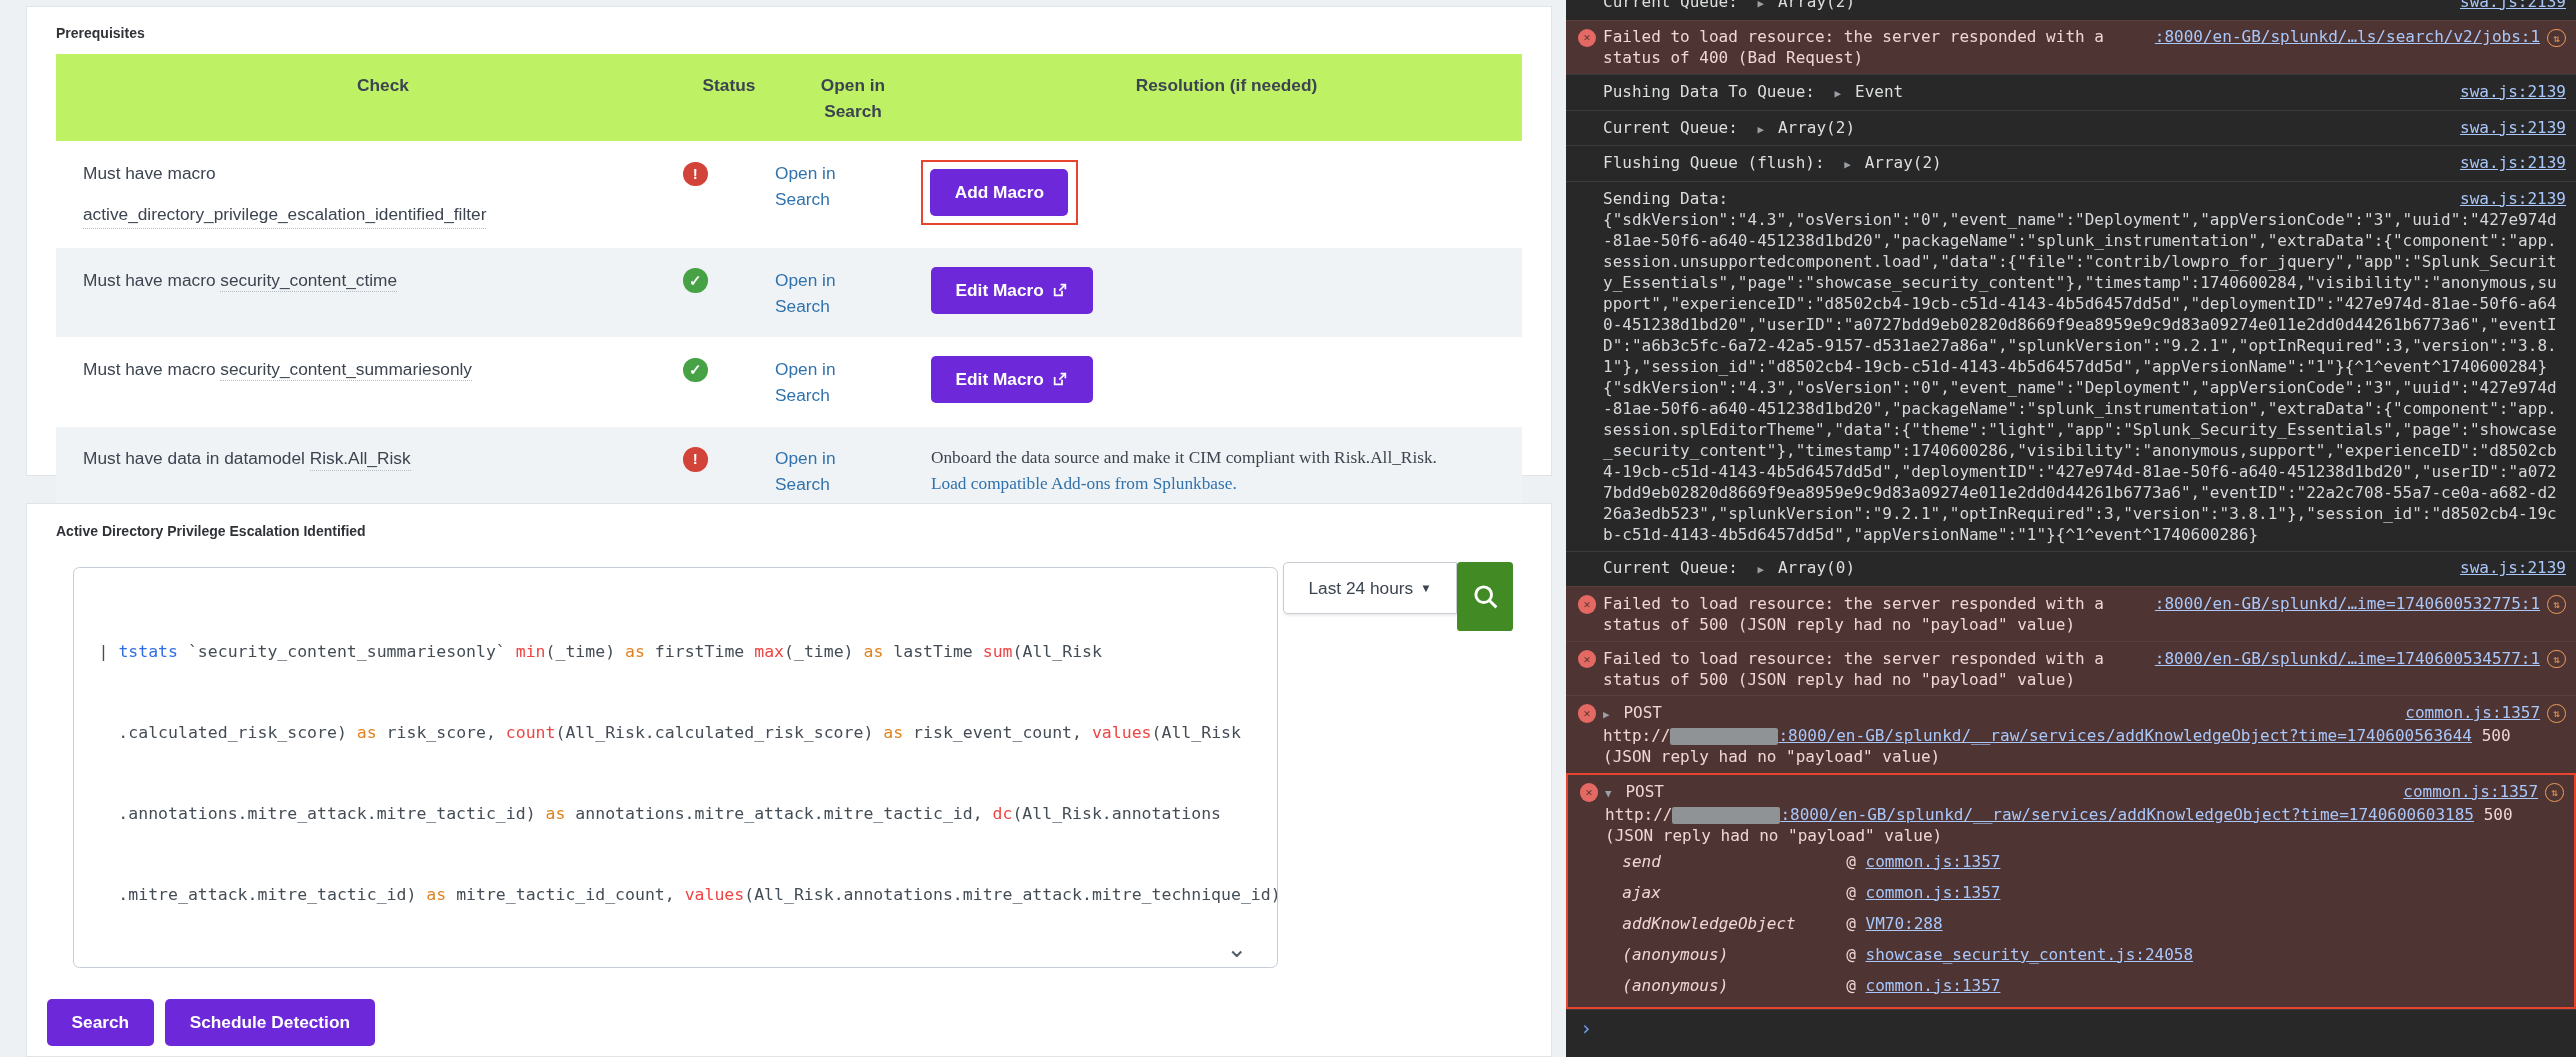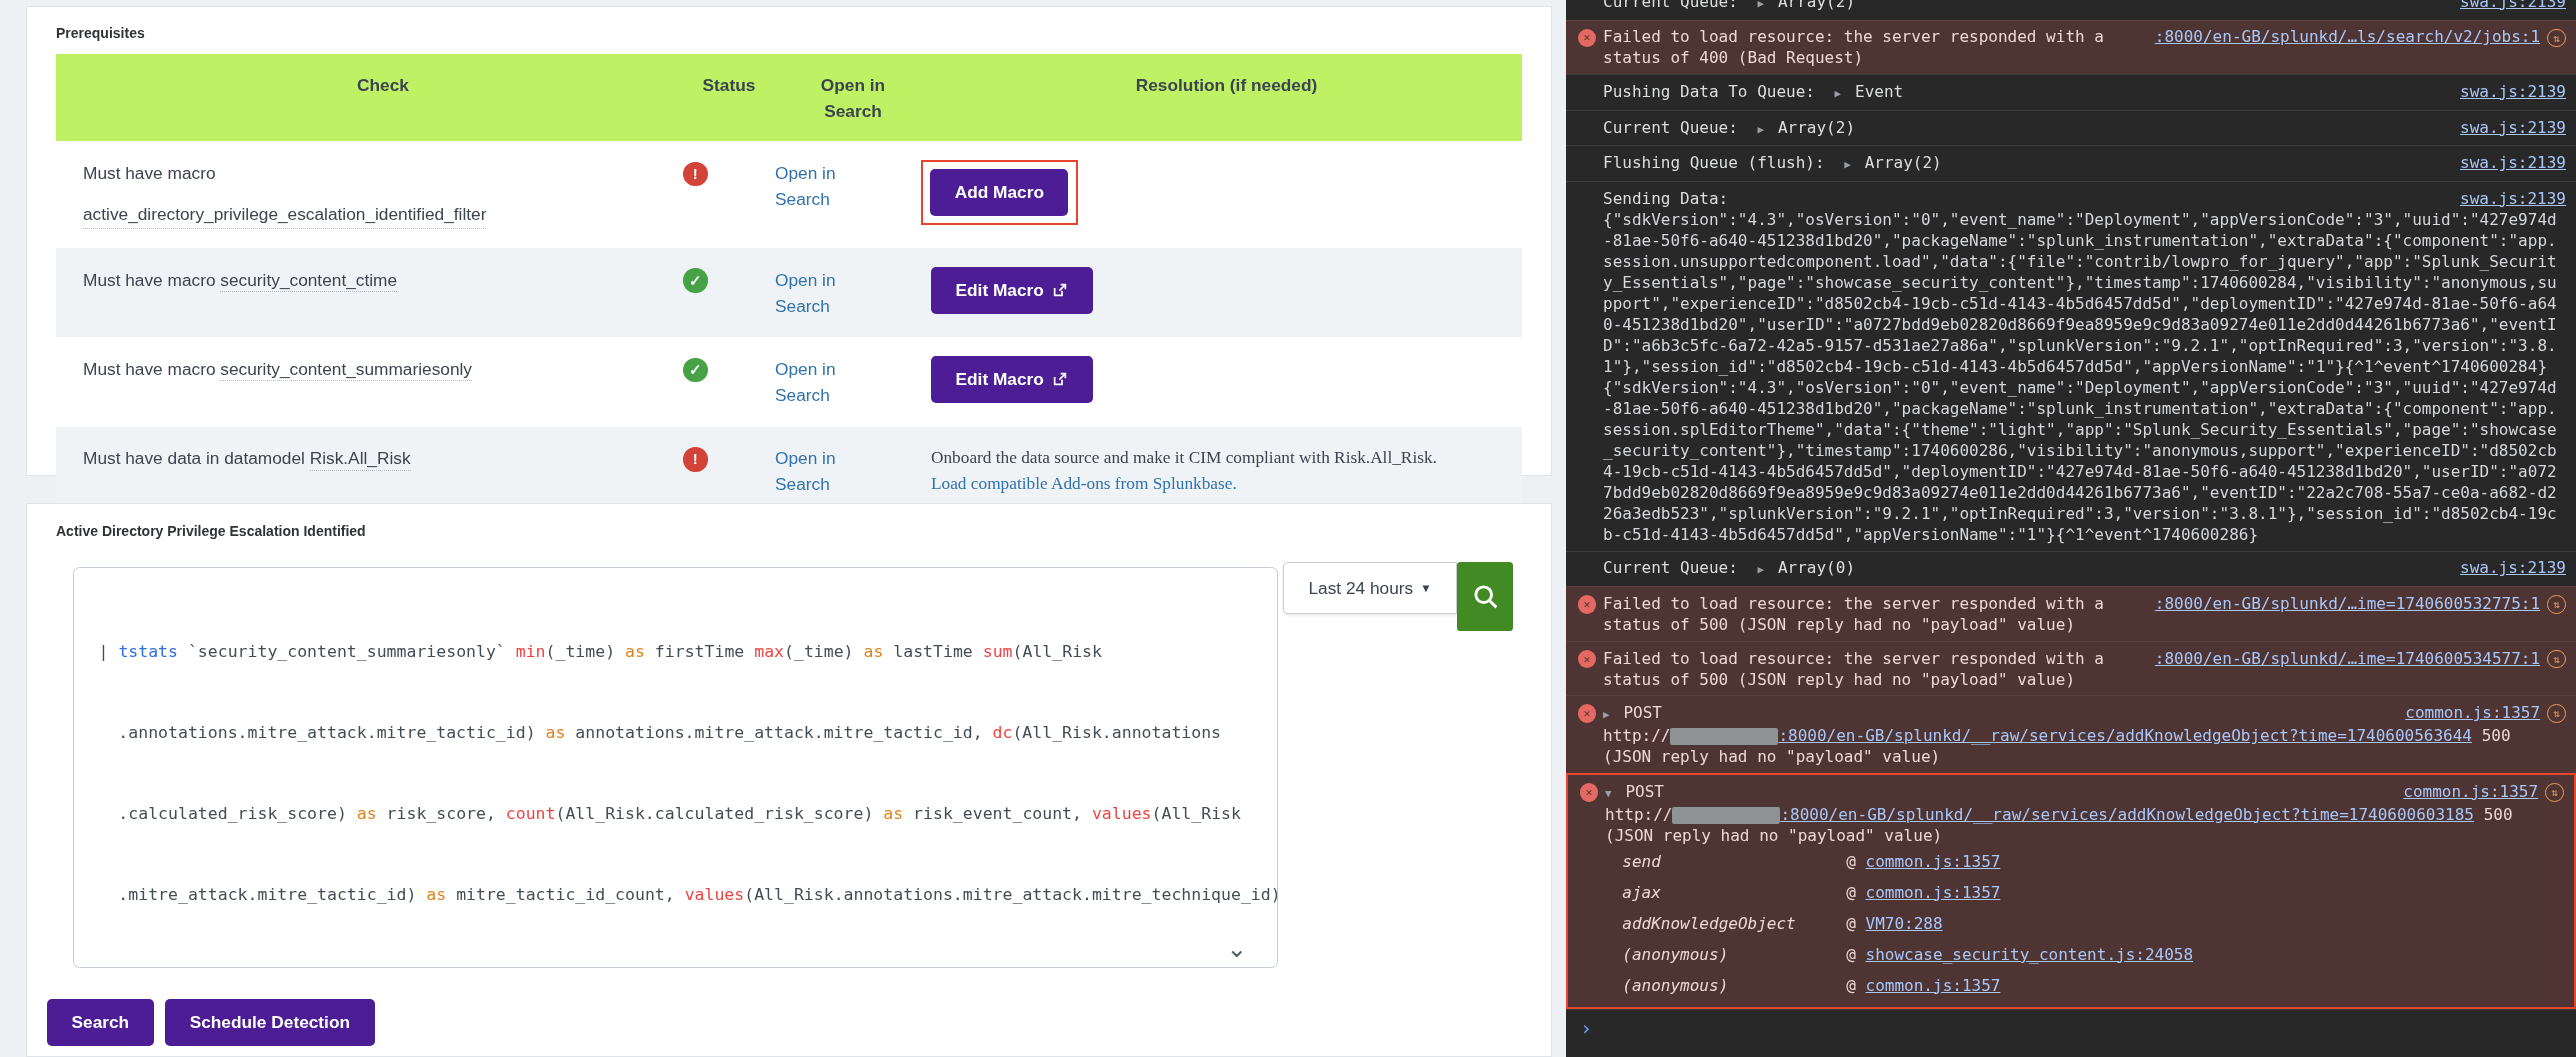--- a/index.html
+++ b/index.html
@@ -18,21 +18,21 @@
   .prow .c2,.prow .c3,.prow .c4{line-height:26px;}
   .zebra{background:#f0f3f5;}
   .pbody{padding:18.7px 0;}
   .macro{border-bottom:1.4px dotted #b4bcc4;padding-bottom:1.4px;}
   .blocky{display:inline-block;margin-top:15px;}
   .status-dot{width:24.5px;height:24.5px;border-radius:50%;display:inline-flex;align-items:center;justify-content:center;color:#fff;font-weight:bold;font-size:15px;margin-top:1.4px;}
   .st-err{background:#d24339;}
   .st-ok{background:#47a245;}
   .alink{color:#2f72ad;text-decoration:none;cursor:pointer;}
   .openlink{display:inline-block;width:86px;}
-  .gbtn{display:inline-flex;align-items:center;gap:8.6px;background:#4c1d95;color:#fff;font-weight:bold;font-size:17.3px;border:none;border-radius:5px;padding:13px 24.5px;cursor:pointer;font-family:"Liberation Sans",sans-serif;}
+  .gbtn{display:inline-flex;align-items:center;gap:8.6px;background:#6d28d9;color:#fff;font-weight:bold;font-size:17.3px;border:none;border-radius:5px;padding:13px 24.5px;cursor:pointer;font-family:"Liberation Sans",sans-serif;}
   .redbox{display:inline-block;border:2.9px solid #e8432d;padding:7.2px;margin-left:-10px;}
   .extico{width:16px;height:16px;display:inline-block;}
   .res-text{max-width:568px;font-family:Liberation Serif, serif;}
 
   
   .qbox{position:absolute;left:46px;top:63px;width:1205px;height:401px;background:#fff;border:1.4px solid #c5ccd3;border-radius:6.5px;box-sizing:border-box;overflow:hidden;}
   .qcode{font-family:"DejaVu Sans Mono",monospace;font-size:16.5px;line-height:27px;color:#444d56;padding:16px 7.2px 0 24.5px;white-space:pre;}
   .tk-txt{color:#444d56;}
   .tk-cmd{color:#2e6de4;}
   .tk-fn{color:#ef4444;margin-top:28px;}
@@ -141,22 +141,22 @@
         </div>
       </div>
     </div>
 
     <div class="card card2">
       <div class="card-title">Active Directory Privilege Escalation Identified</div>
 
       <div class="qbox">
         <div class="qcode">
           <div><span class="tk-txt">| </span><span class="tk-cmd">tstats</span><span class="tk-txt"> `security_content_summariesonly` </span><span class="tk-fn">min</span><span class="tk-txt">(_time) </span><span class="tk-kw">as</span><span class="tk-txt"> firstTime </span><span class="tk-fn">max</span><span class="tk-txt">(_time) </span><span class="tk-kw">as</span><span class="tk-txt"> lastTime </span><span class="tk-fn">sum</span><span class="tk-txt">(All_Risk</span></div>
+          <div><span class="tk-txt">  .calculated_risk_score) </span><span class="tk-kw">as</span><span class="tk-txt"> risk_score, </span><span class="tk-fn">count</span><span class="tk-txt">(All_Risk.calculated_risk_score) </span><span class="tk-kw">as</span><span class="tk-txt"> risk_event_count, </span><span class="tk-fn">values</span><span class="tk-txt">(All_Risk</span></div>
           <div><span class="tk-txt">  .annotations.mitre_attack.mitre_tactic_id) </span><span class="tk-kw">as</span><span class="tk-txt"> annotations.mitre_attack.mitre_tactic_id, </span><span class="tk-fn">dc</span><span class="tk-txt">(All_Risk.annotations</span></div>
-          <div><span class="tk-txt">  .calculated_risk_score) </span><span class="tk-kw">as</span><span class="tk-txt"> risk_score, </span><span class="tk-fn">count</span><span class="tk-txt">(All_Risk.calculated_risk_score) </span><span class="tk-kw">as</span><span class="tk-txt"> risk_event_count, </span><span class="tk-fn">values</span><span class="tk-txt">(All_Risk</span></div>
           <div><span class="tk-txt">  .mitre_attack.mitre_tactic_id) </span><span class="tk-kw">as</span><span class="tk-txt"> mitre_tactic_id_count, </span><span class="tk-fn">values</span><span class="tk-txt">(All_Risk.annotations.mitre_attack.mitre_technique_id)</span></div>
           <div></div>
           
           
           
           
           
           
           
           

